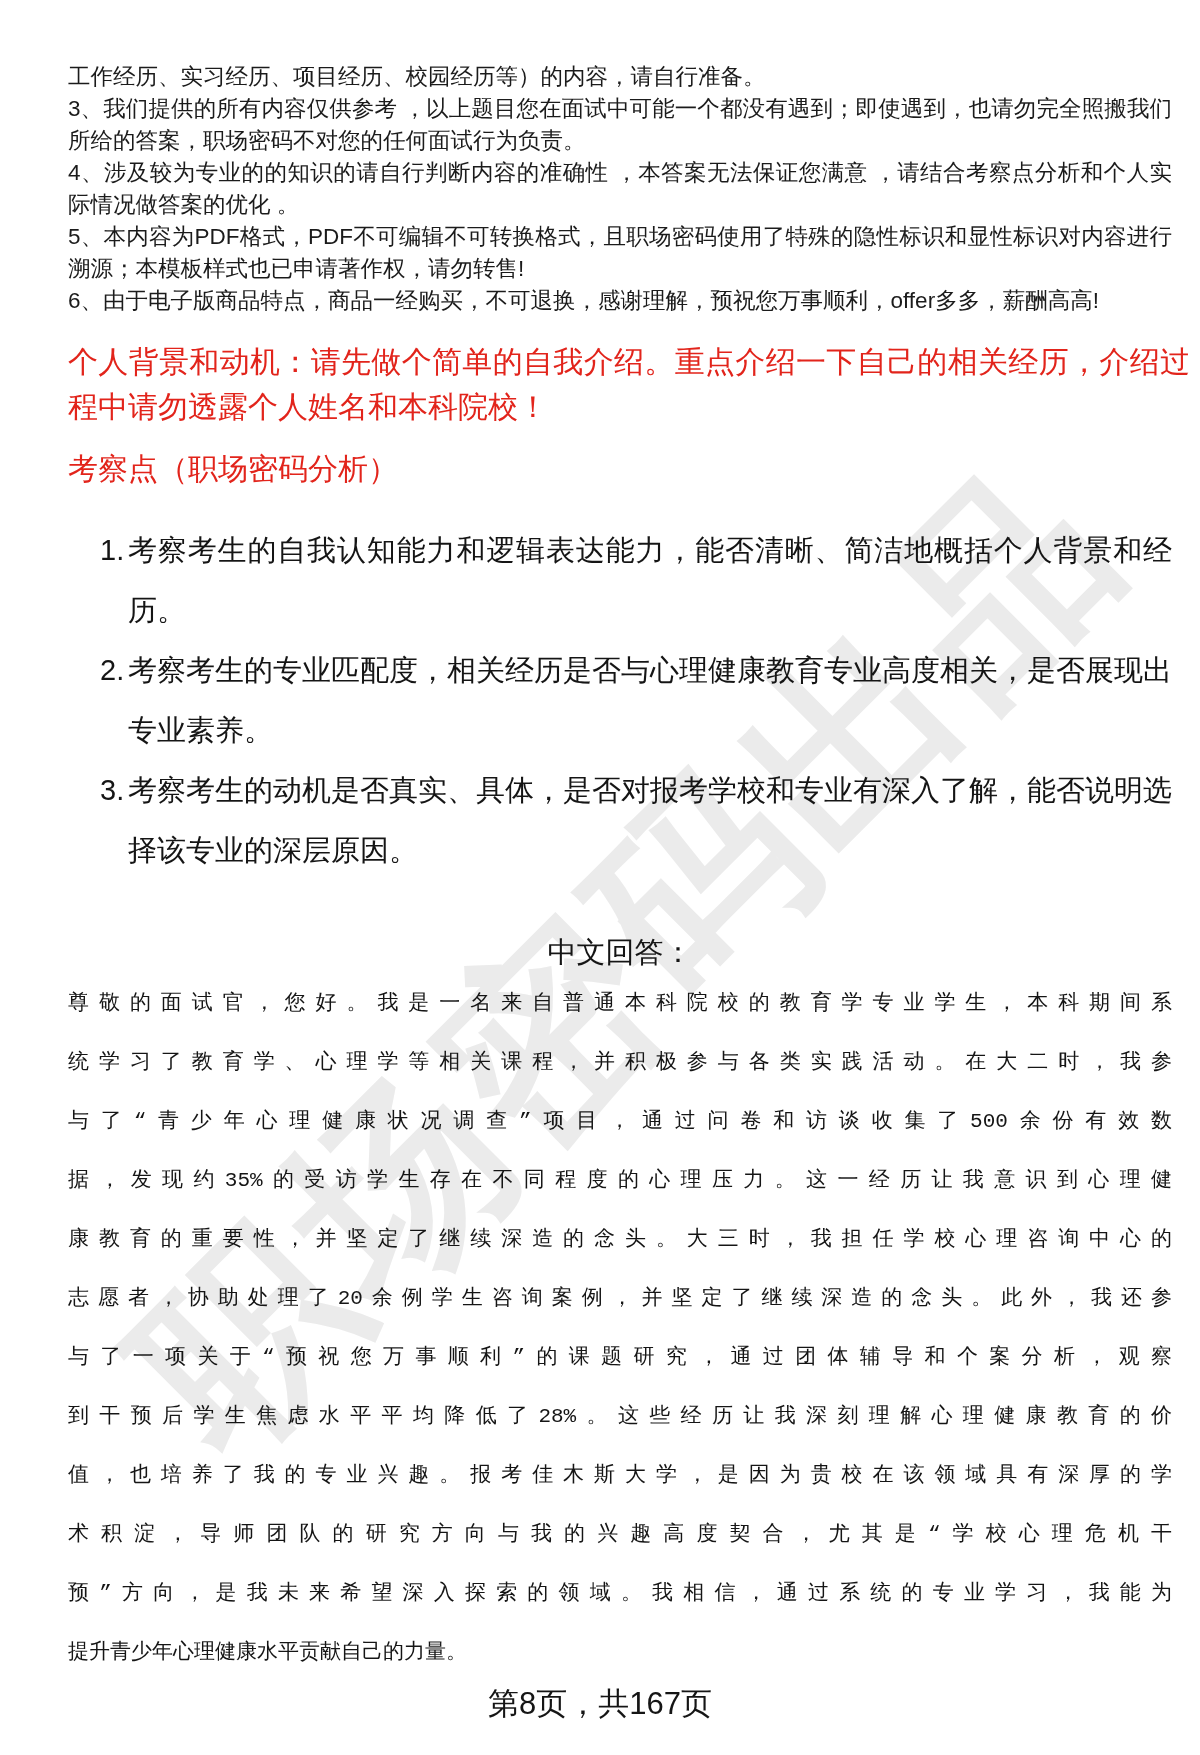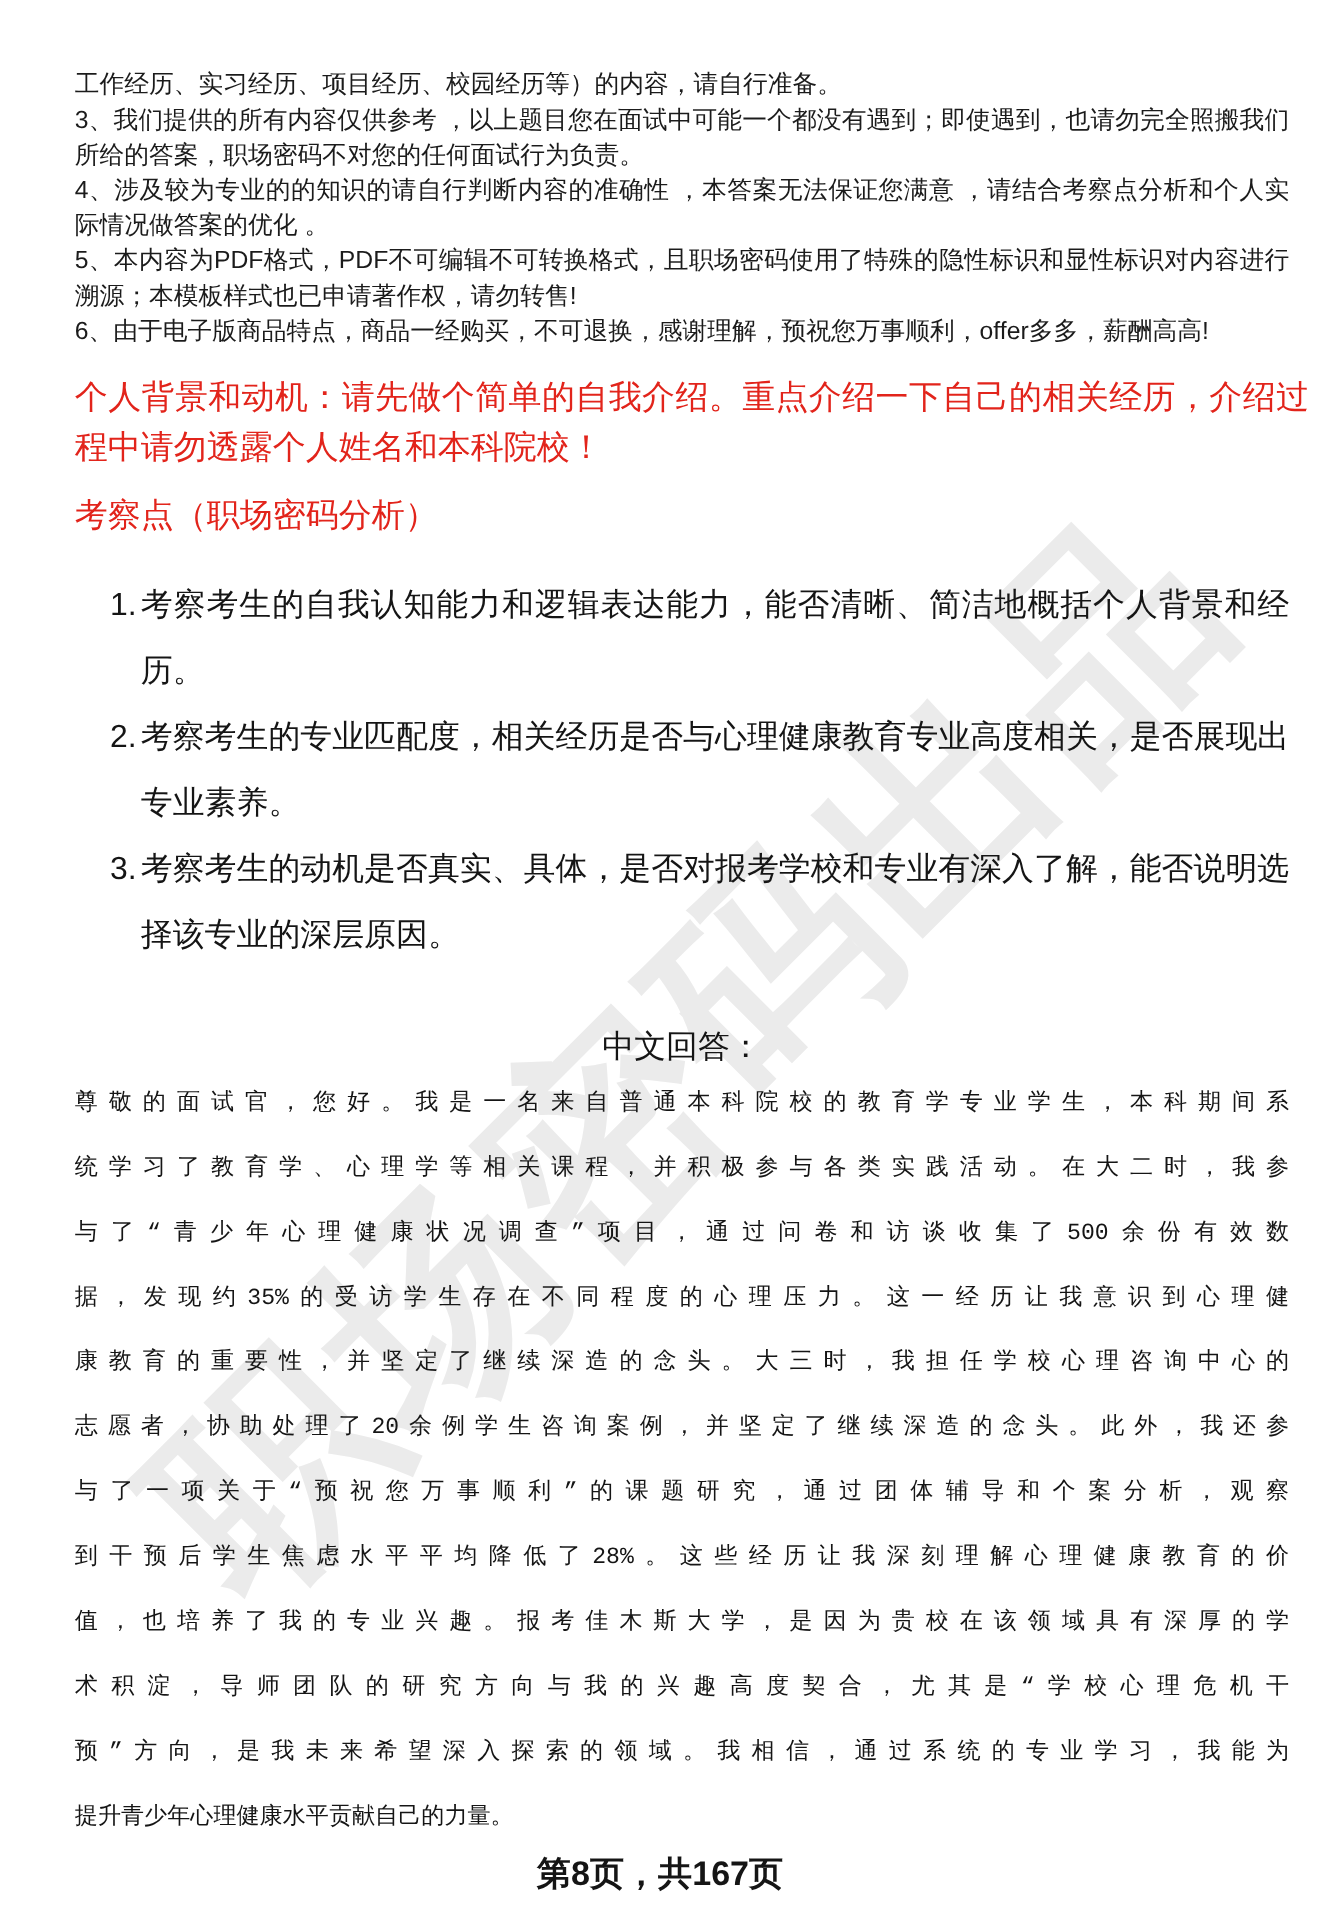--- a/index.html
+++ b/index.html
@@ -85,21 +85,20 @@
   .answer .ans-line:last-child { text-align-last: left; }
   .footer {
     position: absolute;
     left: 0;
     right: 0;
     top: 1686px;
     text-align: center;
     font-size: 31px;
     line-height: 36px;
     z-index: 1;
-    font-weight: bold;
   }
 </style>
 </head>
 <body>
 
 <div class="page">
 
   <div class="watermark">职场密码出品</div>
 
   <div class="content">

